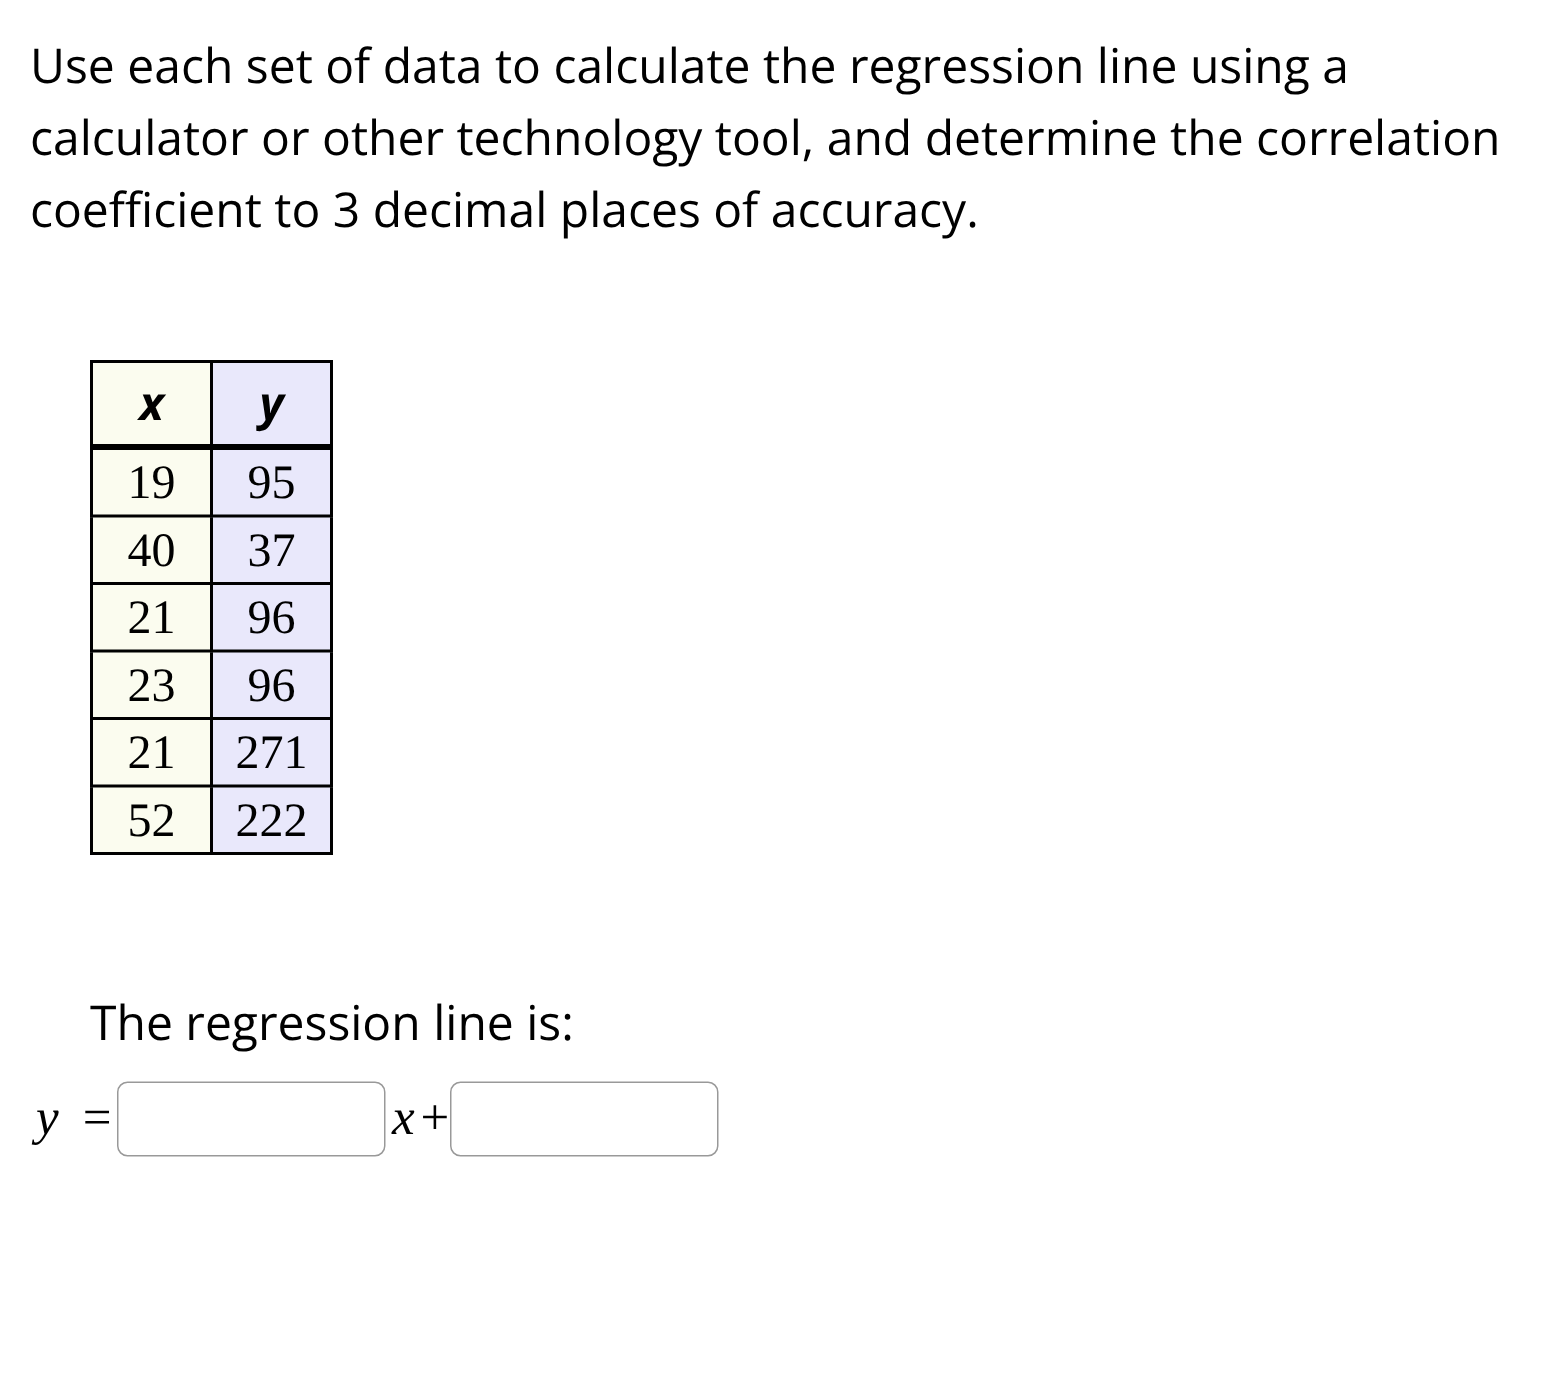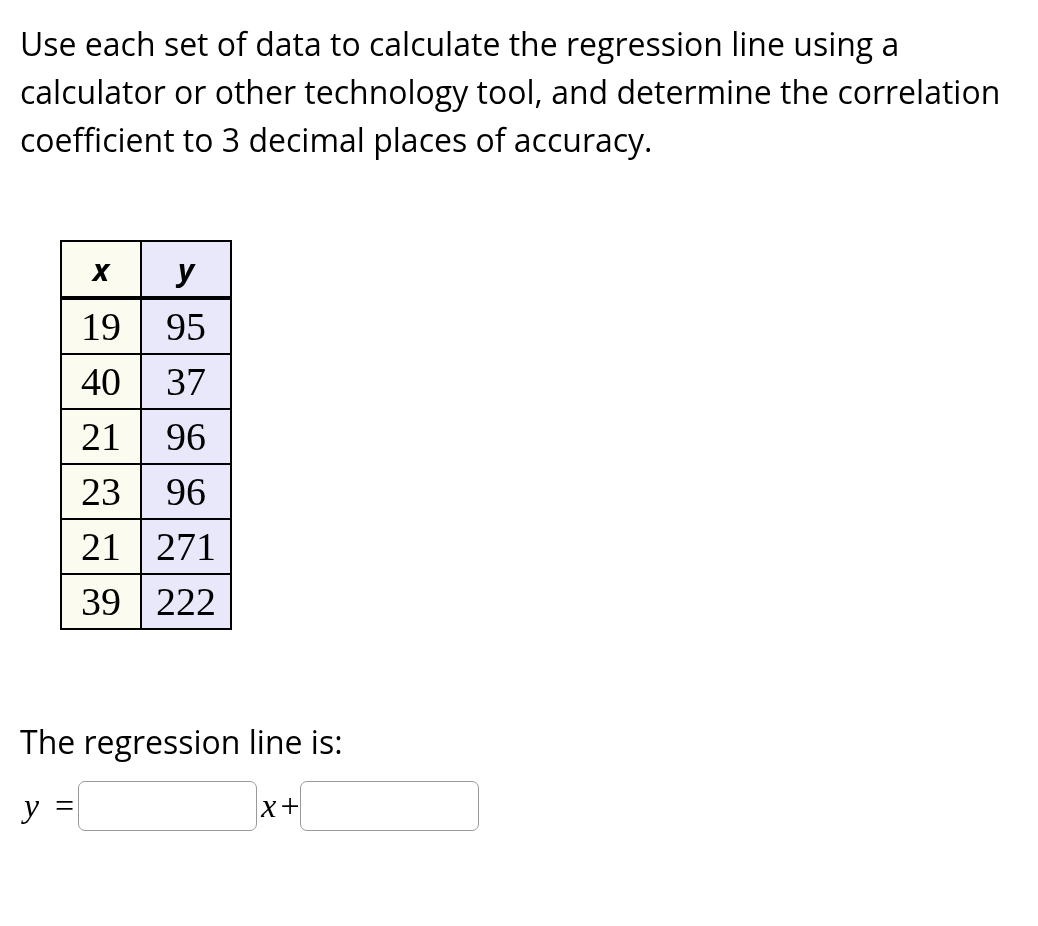--- a/index.html
+++ b/index.html
@@ -32,33 +32,34 @@
       font-style: italic;
       font-weight: bold;
       font-family: 'Open Sans', Arial, sans-serif;
       padding: 6px 14px;
     }
     .data-table thead tr th {
       border-bottom: 4px solid #000;
     }
     .data-table td {
       font-family: 'Times New Roman', serif;
-      font-size: 40px;
+      font-size: 32px;
     }
     .data-table th:first-child,
     .data-table td:first-child {
       background: #fbfcef;
     }
     .data-table th:last-child,
     .data-table td:last-child {
       background: #e9e8fb;
     }
     .regression-label {
       font-size: 32px;
       margin-bottom: 18px;
+      margin-left: 40px;
     }
     .equation {
       display: flex;
       align-items: center;
       font-family: 'Times New Roman', serif;
       font-size: 34px;
       font-style: italic;
     }
     .equation .eq-text {
       margin: 0 4px;
@@ -112,21 +113,21 @@
     </tr>
     <tr>
       <td>23</td>
       <td>96</td>
     </tr>
     <tr>
       <td>21</td>
       <td>271</td>
     </tr>
     <tr>
-      <td>39</td>
+      <td>52</td>
       <td>222</td>
     </tr>
   </tbody>
 </table>
 
 <div class="regression-label">The regression line is:</div>
 
 <div class="equation">
   <span class="eq-text y-var">y</span>
   <span class="eq-text equals">=</span>

